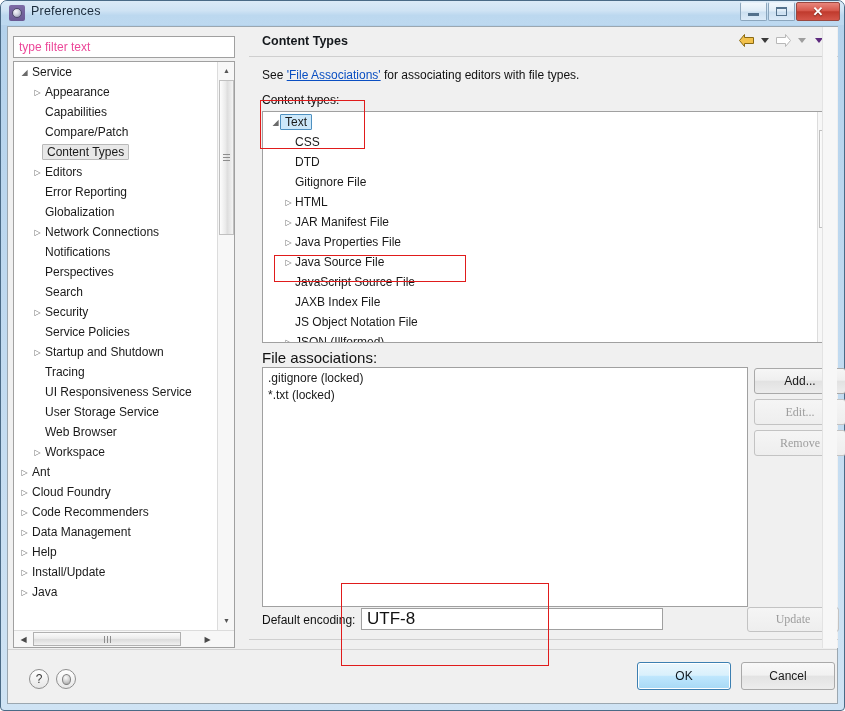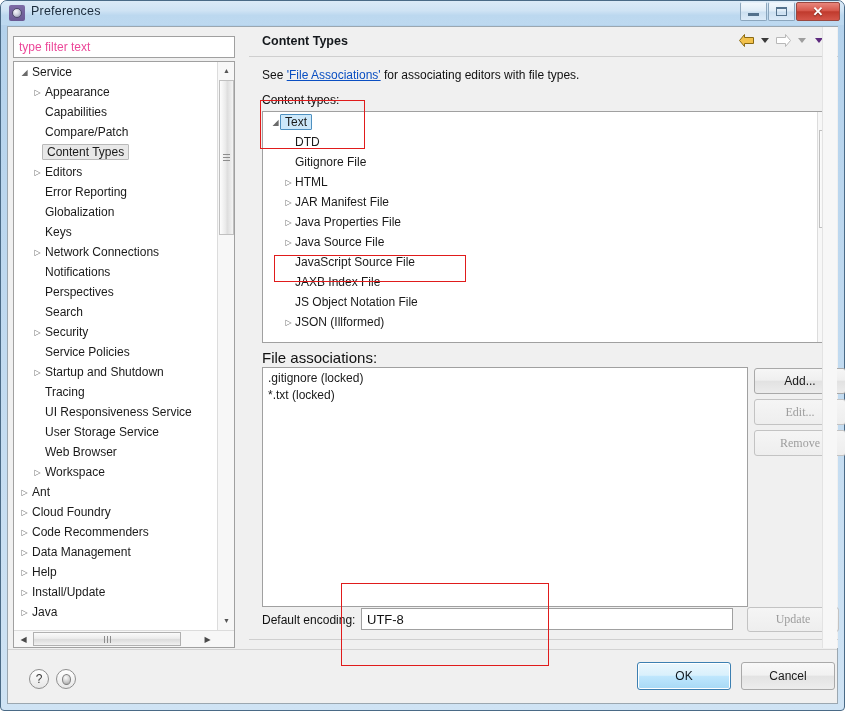--- a/index.html
+++ b/index.html
@@ -322,27 +322,27 @@
   #btn-add { left: 505px; top: 341px; }
   #btn-edit { left: 505px; top: 372px; }
   #btn-remove { left: 505px; top: 403px; }
 
   .enc-label {
     position: absolute; left: 13px; top: 586px;
     font-size: 12px; color: #111;
   }
   .enc-input {
     position: absolute; left: 112px; top: 581px;
-    width: 372px; height: 22px;
+    width: 302px; height: 22px;
     background: #ffffff;
     border: 1px solid #a0a0a0;
     box-sizing: border-box;
     display: flex; align-items: center;
     padding-left: 5px;
-    font-size: 13px; color: #111;
+    font-size: 17px; color: #111;
   }
   #btn-update { left: 498px; top: 580px; width: 92px; height: 25px; }
 
   .rp-bottom-sep {
     position: absolute; left: 0; top: 612px;
     width: 589px; height: 1px;
     background: #cfcfcf;
   }
 
   
@@ -478,25 +478,20 @@
             </div>
             <div class="tree-row">
               <span class="tw spacer">&nbsp;</span>
               <span class="tw spacer">&nbsp;</span>
               <span class="tree-label">Error Reporting</span>
             </div>
             <div class="tree-row">
               <span class="tw spacer">&nbsp;</span>
               <span class="tw spacer">&nbsp;</span>
               <span class="tree-label">Globalization</span>
-            </div>
-            <div class="tree-row">
-              <span class="tw spacer">&nbsp;</span>
-              <span class="tw spacer">&nbsp;</span>
-              <span class="tree-label">Keys</span>
             </div>
             <div class="tree-row">
               <span class="tw spacer">&nbsp;</span>
               <span class="tw">▷</span>
               <span class="tree-label">Network Connections</span>
             </div>
             <div class="tree-row">
               <span class="tw spacer">&nbsp;</span>
               <span class="tw spacer">&nbsp;</span>
               <span class="tree-label">Notifications</span>
@@ -631,20 +626,25 @@
 
       <div class="ct-box">
         <div class="ct-inner" id="content-types-rows">
             <div class="ct-row sel">
               <span class="tw">◢</span>
               <span class="ct-label">Text</span>
             </div>
             <div class="ct-row">
               <span class="tw spacer">&nbsp;</span>
               <span class="tw spacer">&nbsp;</span>
+              <span class="ct-label">CSS</span>
+            </div>
+            <div class="ct-row">
+              <span class="tw spacer">&nbsp;</span>
+              <span class="tw spacer">&nbsp;</span>
               <span class="ct-label">DTD</span>
             </div>
             <div class="ct-row">
               <span class="tw spacer">&nbsp;</span>
               <span class="tw spacer">&nbsp;</span>
               <span class="ct-label">Gitignore File</span>
             </div>
             <div class="ct-row">
               <span class="tw spacer">&nbsp;</span>
               <span class="tw">▷</span>

